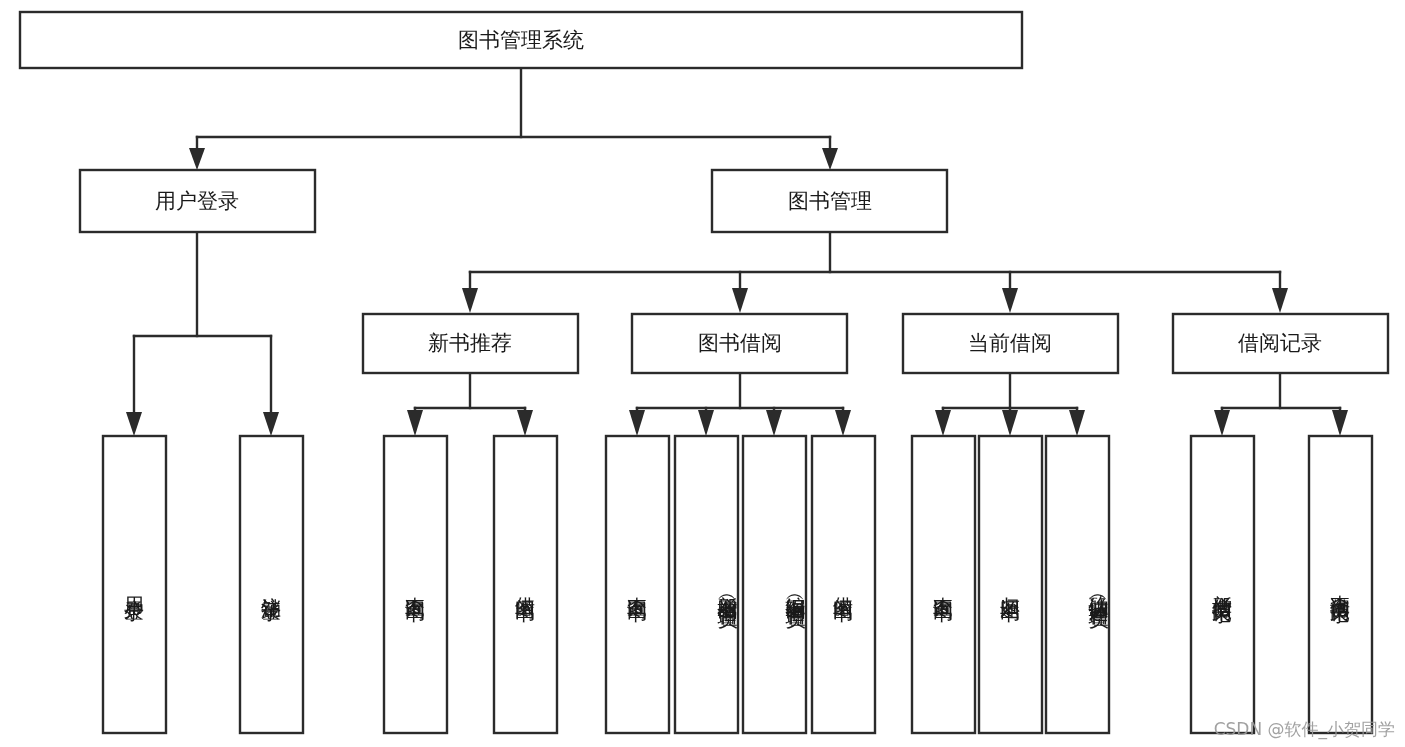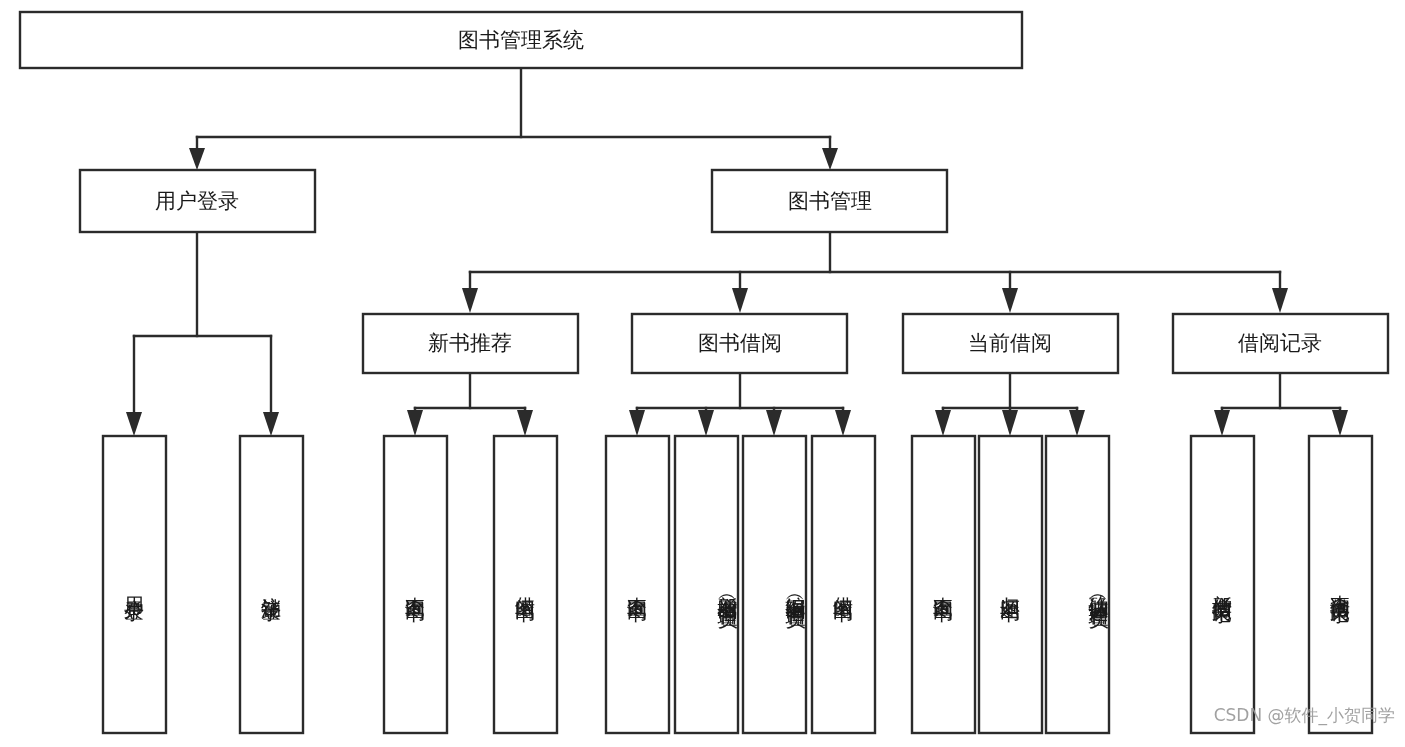--- a/index.html
+++ b/index.html
@@ -60,21 +60,21 @@
     line-height: 1;
     display: flex;
     align-items: center;
     justify-content: center;
     white-space: nowrap;
     pointer-events: none;
   }
   .watermark {
     position: absolute;
     right: 10px;
-    bottom: 20px;
+    bottom: 6px;
     font-family: "DejaVu Sans", "Liberation Sans", sans-serif;
     font-size: 17px;
     color: #9a9a9a;
     white-space: nowrap;
     opacity: 0.92;
   }
 </style>
 </head>
 <body>
 

